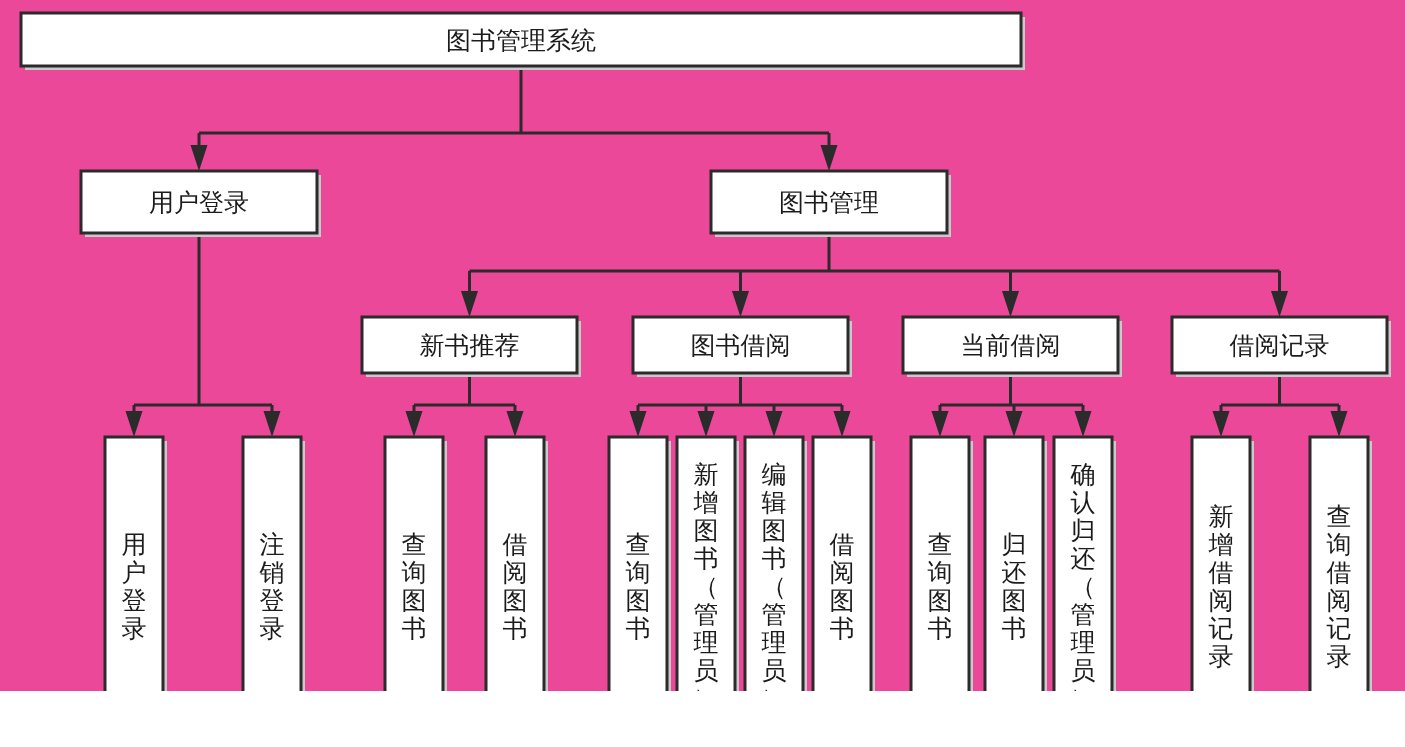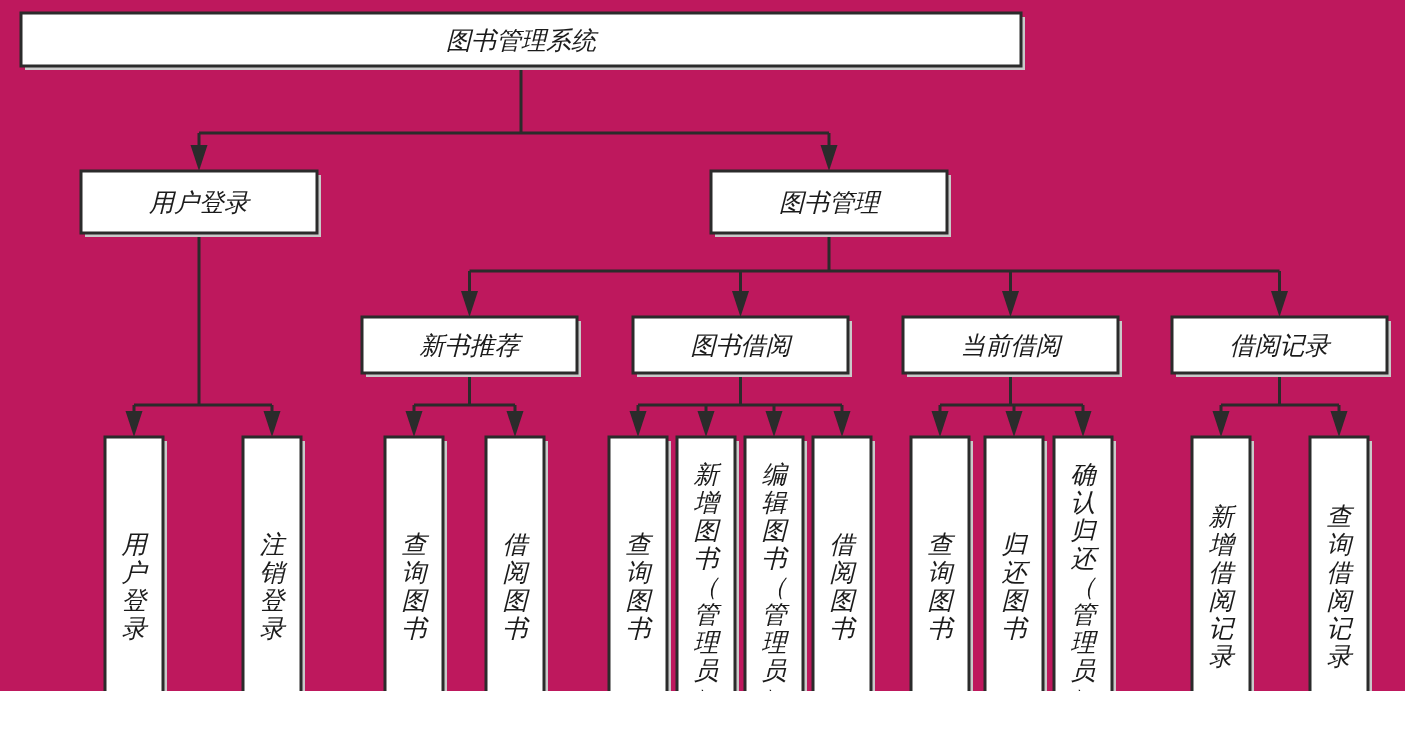--- a/index.html
+++ b/index.html
@@ -8,23 +8,22 @@
     padding: 0;
     background: #ffffff;
   }
   body {
     font-family: "Liberation Sans", "DejaVu Sans", sans-serif;
   }
   #diagram-root {
     position: relative;
     width: 1405px;
     height: 691px;
-    background: #be185d;
+    background: #ec4899;
     overflow: hidden;
-    font-style: italic;
   }
   svg.diagram-canvas {
     position: absolute;
     left: 0;
     top: 0;
     width: 1405px;
     height: 747px;
     display: block;
   }
   .node-box {

